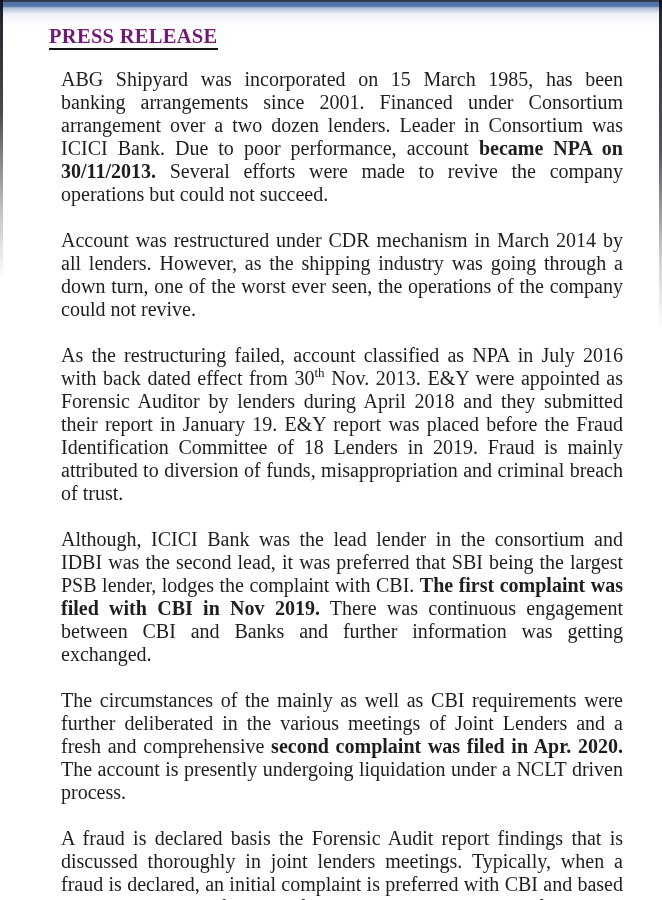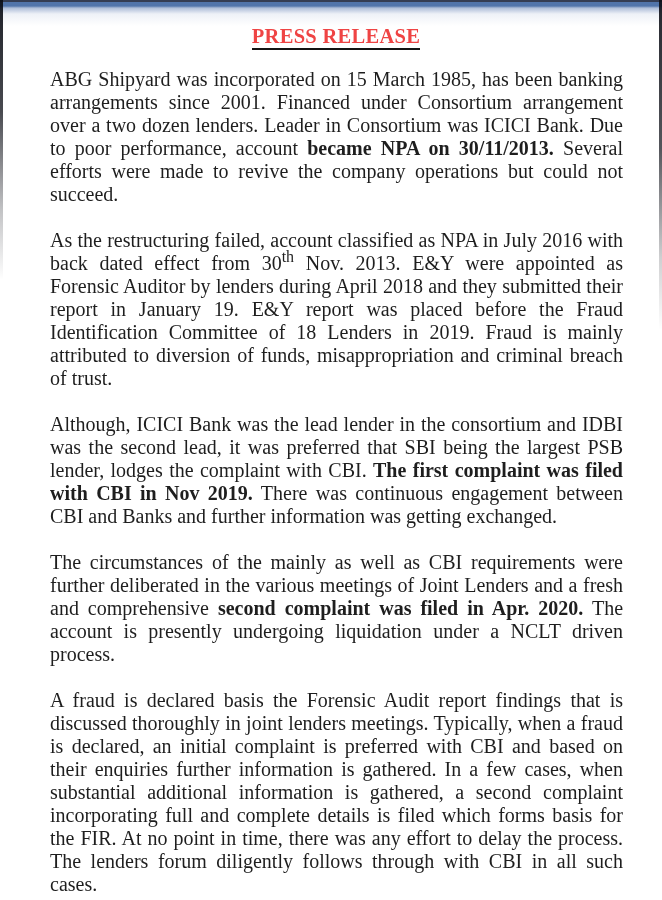--- a/index.html
+++ b/index.html
@@ -63,56 +63,57 @@
       rgba(12, 14, 22, 0) 100%);
   }
   .content {
     position: absolute;
     top: 7px;
     left: 49px;
     width: 574px;
   }
   h1.doc-title {
     margin: 17px 0 20px 0;
-    text-align: center;
+    text-align: left;
     font-size: 20.5px;
     line-height: 24px;
     font-weight: bold;
-    color: #ef4444;
+    color: #701a75;
   }
   h1.doc-title .underlined {
     border-bottom: 2.5px solid #141414;
     padding-bottom: 1px;
     letter-spacing: 0.3px;
   }
   .para {
-    margin: 0 0 23px 1px;
+    margin: 0 0 23px 12px;
     font-size: 20px;
     line-height: 23px;
     text-align: justify;
   }
   .para:last-child { margin-bottom: 0; }
   .para .bold { font-weight: bold; }
   .para sup {
-    font-size: 16px;
+    font-size: 13px;
     line-height: 0;
     vertical-align: super;
   }
 </style>
 </head>
 <body>
 
 <div class="page">
   <div class="top-border"></div>
   <div class="edge-shadow left"></div>
   <div class="edge-shadow right"></div>
 
   <div class="content">
     <h1 class="doc-title"><span class="underlined">PRESS RELEASE</span></h1>
     <div>
         <p class="para"><span>ABG Shipyard was incorporated on 15 March 1985, has been banking arrangements since 2001. Financed under Consortium arrangement over a two dozen lenders. Leader in Consortium was ICICI Bank. Due to poor performance, account </span><span class="bold">became NPA on 30/11/2013.</span><span> Several efforts were made to revive the company operations but could not succeed.</span></p>
+        <p class="para"><span>Account was restructured under CDR mechanism in March 2014 by all lenders. However, as the shipping industry was going through a down turn, one of the worst ever seen, the operations of the company could not revive.</span></p>
         <p class="para"><span>As the restructuring failed, account classified as NPA in July 2016 with back dated effect from 30</span><sup>th</sup><span> Nov. 2013. E&amp;Y were appointed as Forensic Auditor by lenders during April 2018 and they submitted their report in January 19. E&amp;Y report was placed before the Fraud Identification Committee of 18 Lenders in 2019. Fraud is mainly attributed to diversion of funds, misappropriation and criminal breach of trust.</span></p>
         <p class="para"><span>Although, ICICI Bank was the lead lender in the consortium and IDBI was the second lead, it was preferred that SBI being the largest PSB lender, lodges the complaint with CBI. </span><span class="bold">The first complaint was filed with CBI in Nov 2019.</span><span> There was continuous engagement between CBI and Banks and further information was getting exchanged.</span></p>
         <p class="para"><span>The circumstances of the mainly as well as CBI requirements were further deliberated in the various meetings of Joint Lenders and a fresh and comprehensive </span><span class="bold">second complaint was filed in Apr. 2020.</span><span> The account is presently undergoing liquidation under a NCLT driven process.</span></p>
         <p class="para"><span>A fraud is declared basis the Forensic Audit report findings that is discussed thoroughly in joint lenders meetings. Typically, when a fraud is declared, an initial complaint is preferred with CBI and based on their enquiries further information is gathered. In a few cases, when substantial additional information is gathered, a second complaint incorporating full and complete details is filed which forms basis for the FIR. At no point in time, there was any effort to delay the process.  The lenders forum diligently follows through with CBI in all such cases.</span></p>
       </div>
   </div>
 </div>
 
 </body></html>

